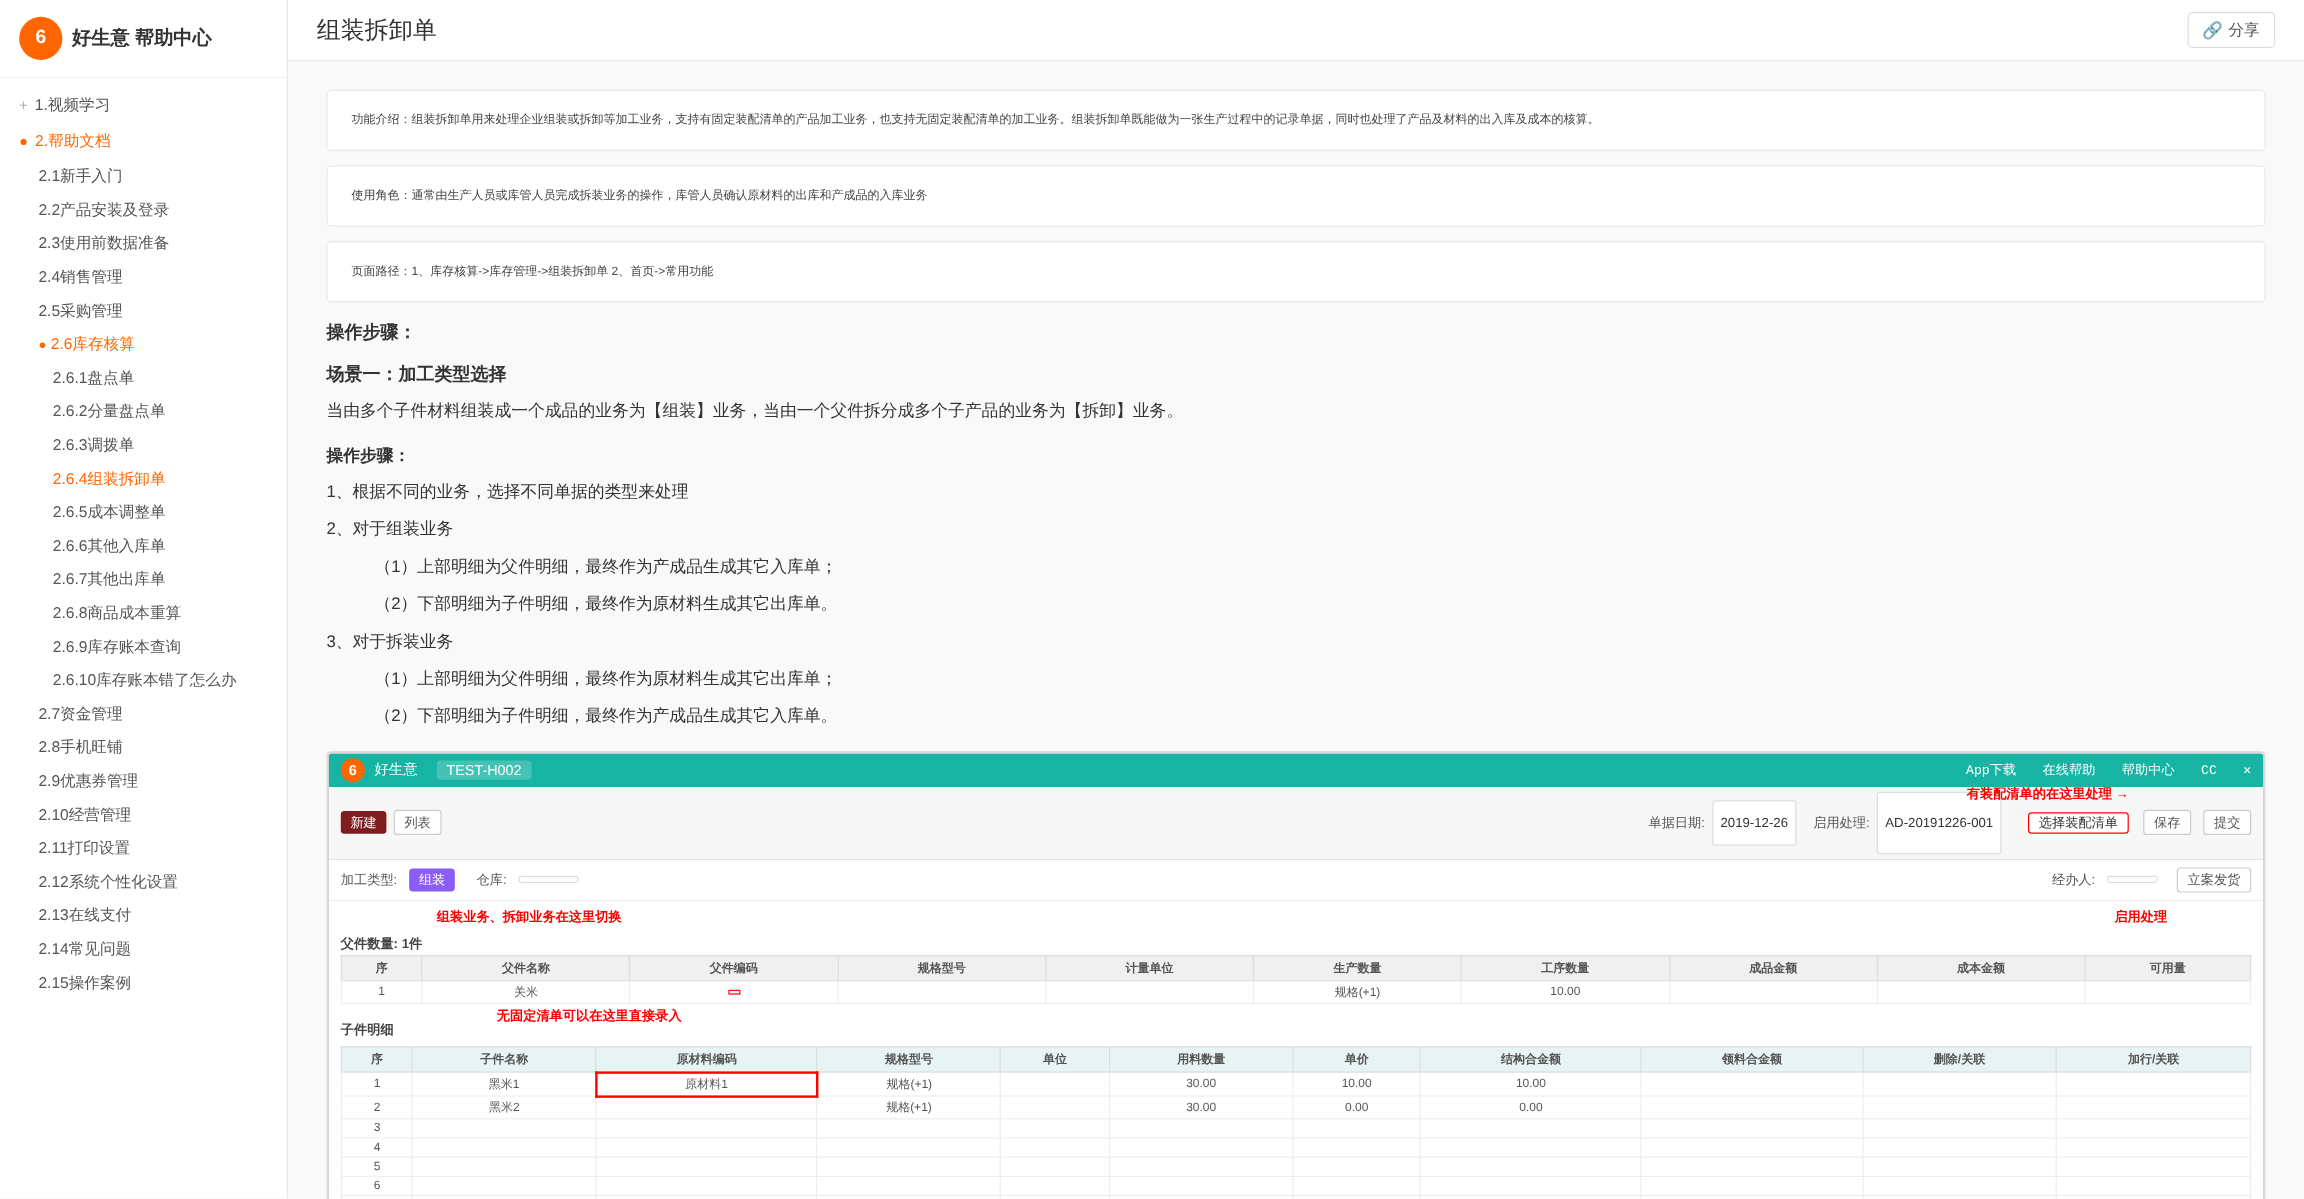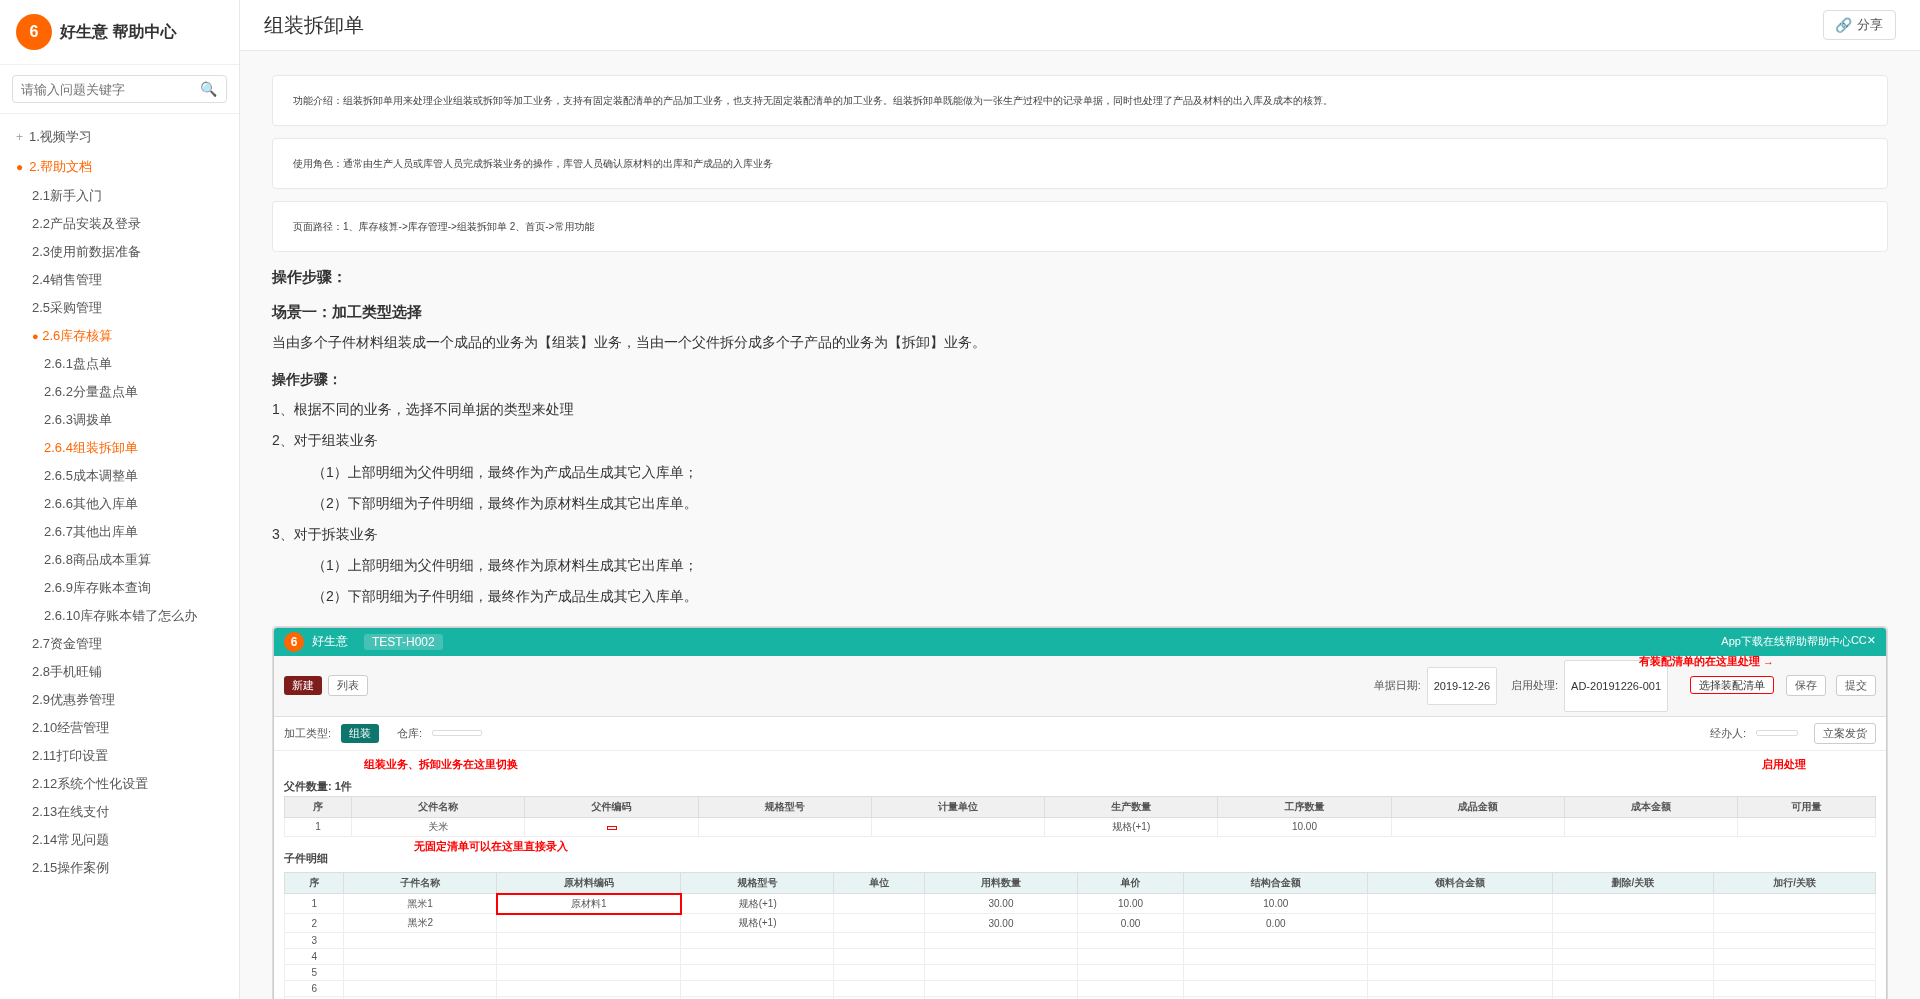--- a/index.html
+++ b/index.html
@@ -170,21 +170,21 @@
     }
     .inner-btn-green {
       background: #7f1d1d; color: #fff; border: none; border-radius: 3px;
       padding: 2px 8px; font-size: 11px; cursor: pointer;
     }
     .inner-btn-outline {
       background: #fff; color: #555; border: 1px solid #ccc; border-radius: 3px;
       padding: 2px 8px; font-size: 11px; cursor: pointer;
     }
     .type-toggle {
-      background: #0f766e; color: #fff; border: none; border-radius: 3px;
+      background: #8b5cf6; color: #fff; border: none; border-radius: 3px;
       padding: 2px 8px; font-size: 11px; cursor: pointer;
     }
     .inner-ss-table {
       width: 100%; border-collapse: collapse; font-size: 10px;
     }
     .inner-ss-table th {
       background: #f0f0f0; border: 1px solid #ddd;
       padding: 3px 4px; color: #555; text-align: center;
     }
     .inner-ss-table td {
@@ -205,26 +205,20 @@
   </style>
 </head>
 <body>
 
 <div id="sidebar">
   <div class="logo-area">
     <div class="logo-circle">
       <span>6</span>
     </div>
     <span class="logo-text">好生意 帮助中心</span>
-  </div>
-  <div class="search-area">
-    <div class="search-box">
-      <input type="text" placeholder="请输入问题关键字" style="">
-      <span class="search-icon-btn">🔍</span>
-    </div>
   </div>
   <div class="nav-tree">
     <div class="nav-item">
       <span class="plus">+</span>
       <span>1.视频学习</span>
     </div>
     <div class="nav-item active">
       <span class="minus">●</span>
       <span>2.帮助文档</span>
     </div>
@@ -299,21 +293,21 @@
 
     <div class="screenshot-wrapper">
       <div class="inner-ss">
 
         <div class="inner-ss-header">
           <div style="display:flex;align-items:center;gap:8px;">
             <span style="background:#f60;border-radius:50%;width:20px;height:20px;display:inline-flex;align-items:center;justify-content:center;font-weight:bold;font-size:12px;">6</span>
             <span>好生意</span>
             <span style="margin-left:8px;background:rgba(255,255,255,0.2);padding:1px 8px;border-radius:3px;">TEST-H002</span>
           </div>
-          <div style="display:flex;gap:0;align-items:flex-start;font-size:11px;">
+          <div style="display:flex;gap:22px;align-items:flex-end;font-size:11px;font-family:Liberation Mono, monospace;">
             <span>App下载</span>
             <span>在线帮助</span>
             <span>帮助中心</span>
             <span>CC</span>
             <span style="cursor:pointer;">✕</span>
           </div>
         </div>
 
         <div class="inner-ss-toolbar">
           <button class="inner-btn-green">新建</button>

